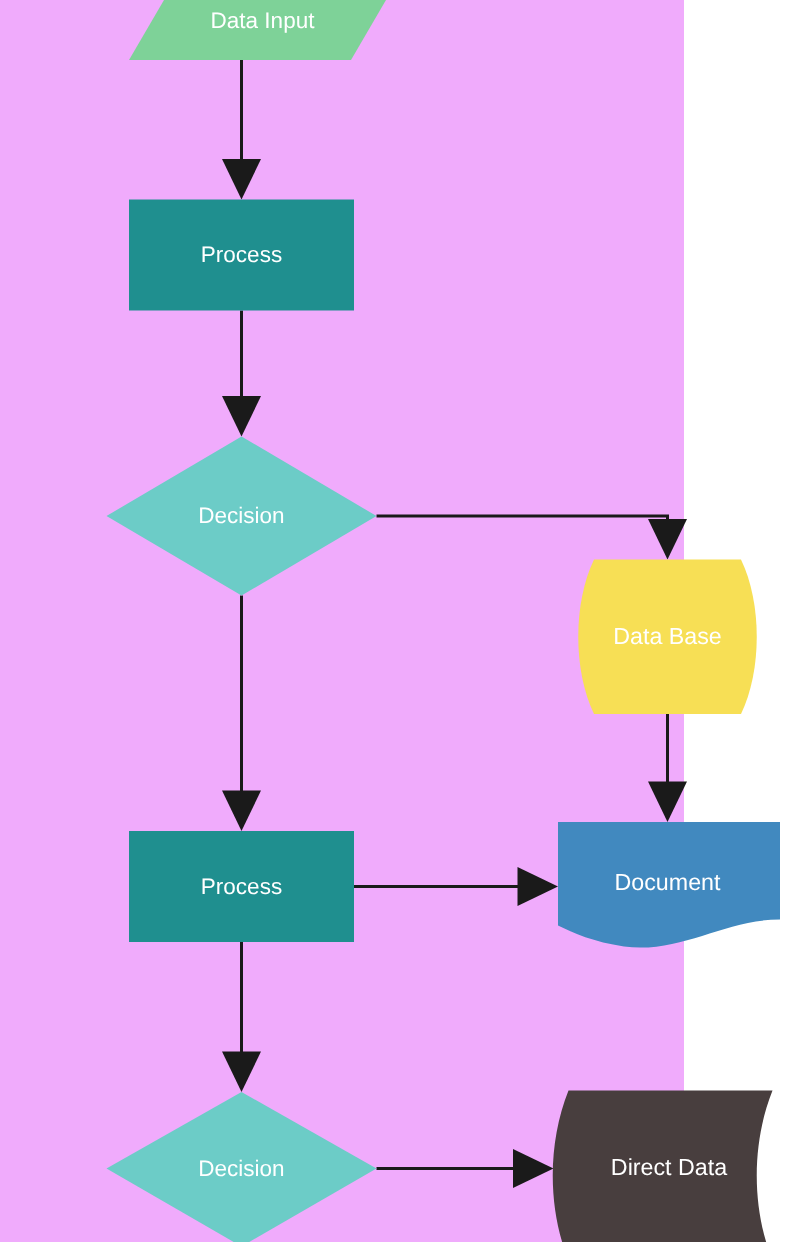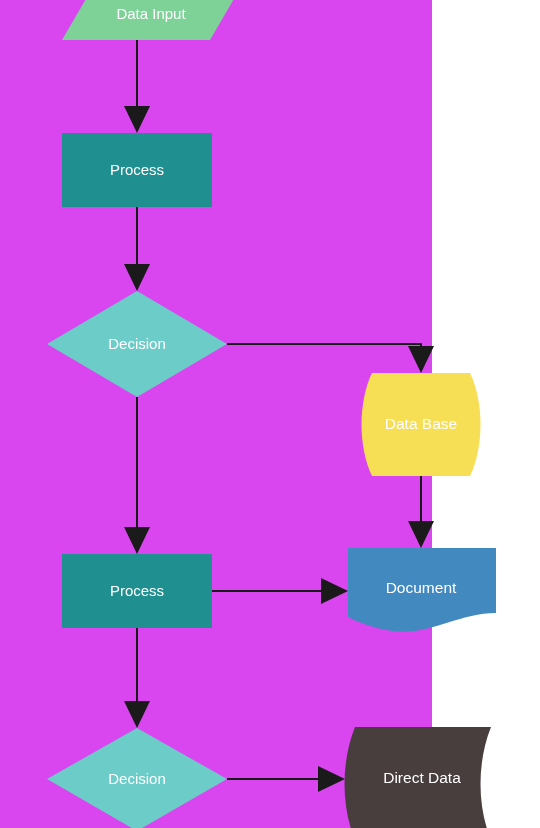--- a/index.html
+++ b/index.html
@@ -11,21 +11,22 @@
   body {
     width: 540px;
     height: 828px;
     overflow: hidden;
     font-family: "Liberation Sans", sans-serif;
   }
   #flowchart-canvas {
     position: relative;
     width: 432px;
     height: 828px;
-    background: #d946ef;
+    background: #f0abfc;
+    padding-left: 24px;
   }
   svg#diagram-svg {
     display: block;
     width: 540px;
     height: 828px;
   }
   .node-label {
     font-family: "Liberation Sans", sans-serif;
     font-size: 15px;
     fill: #ffffff;

